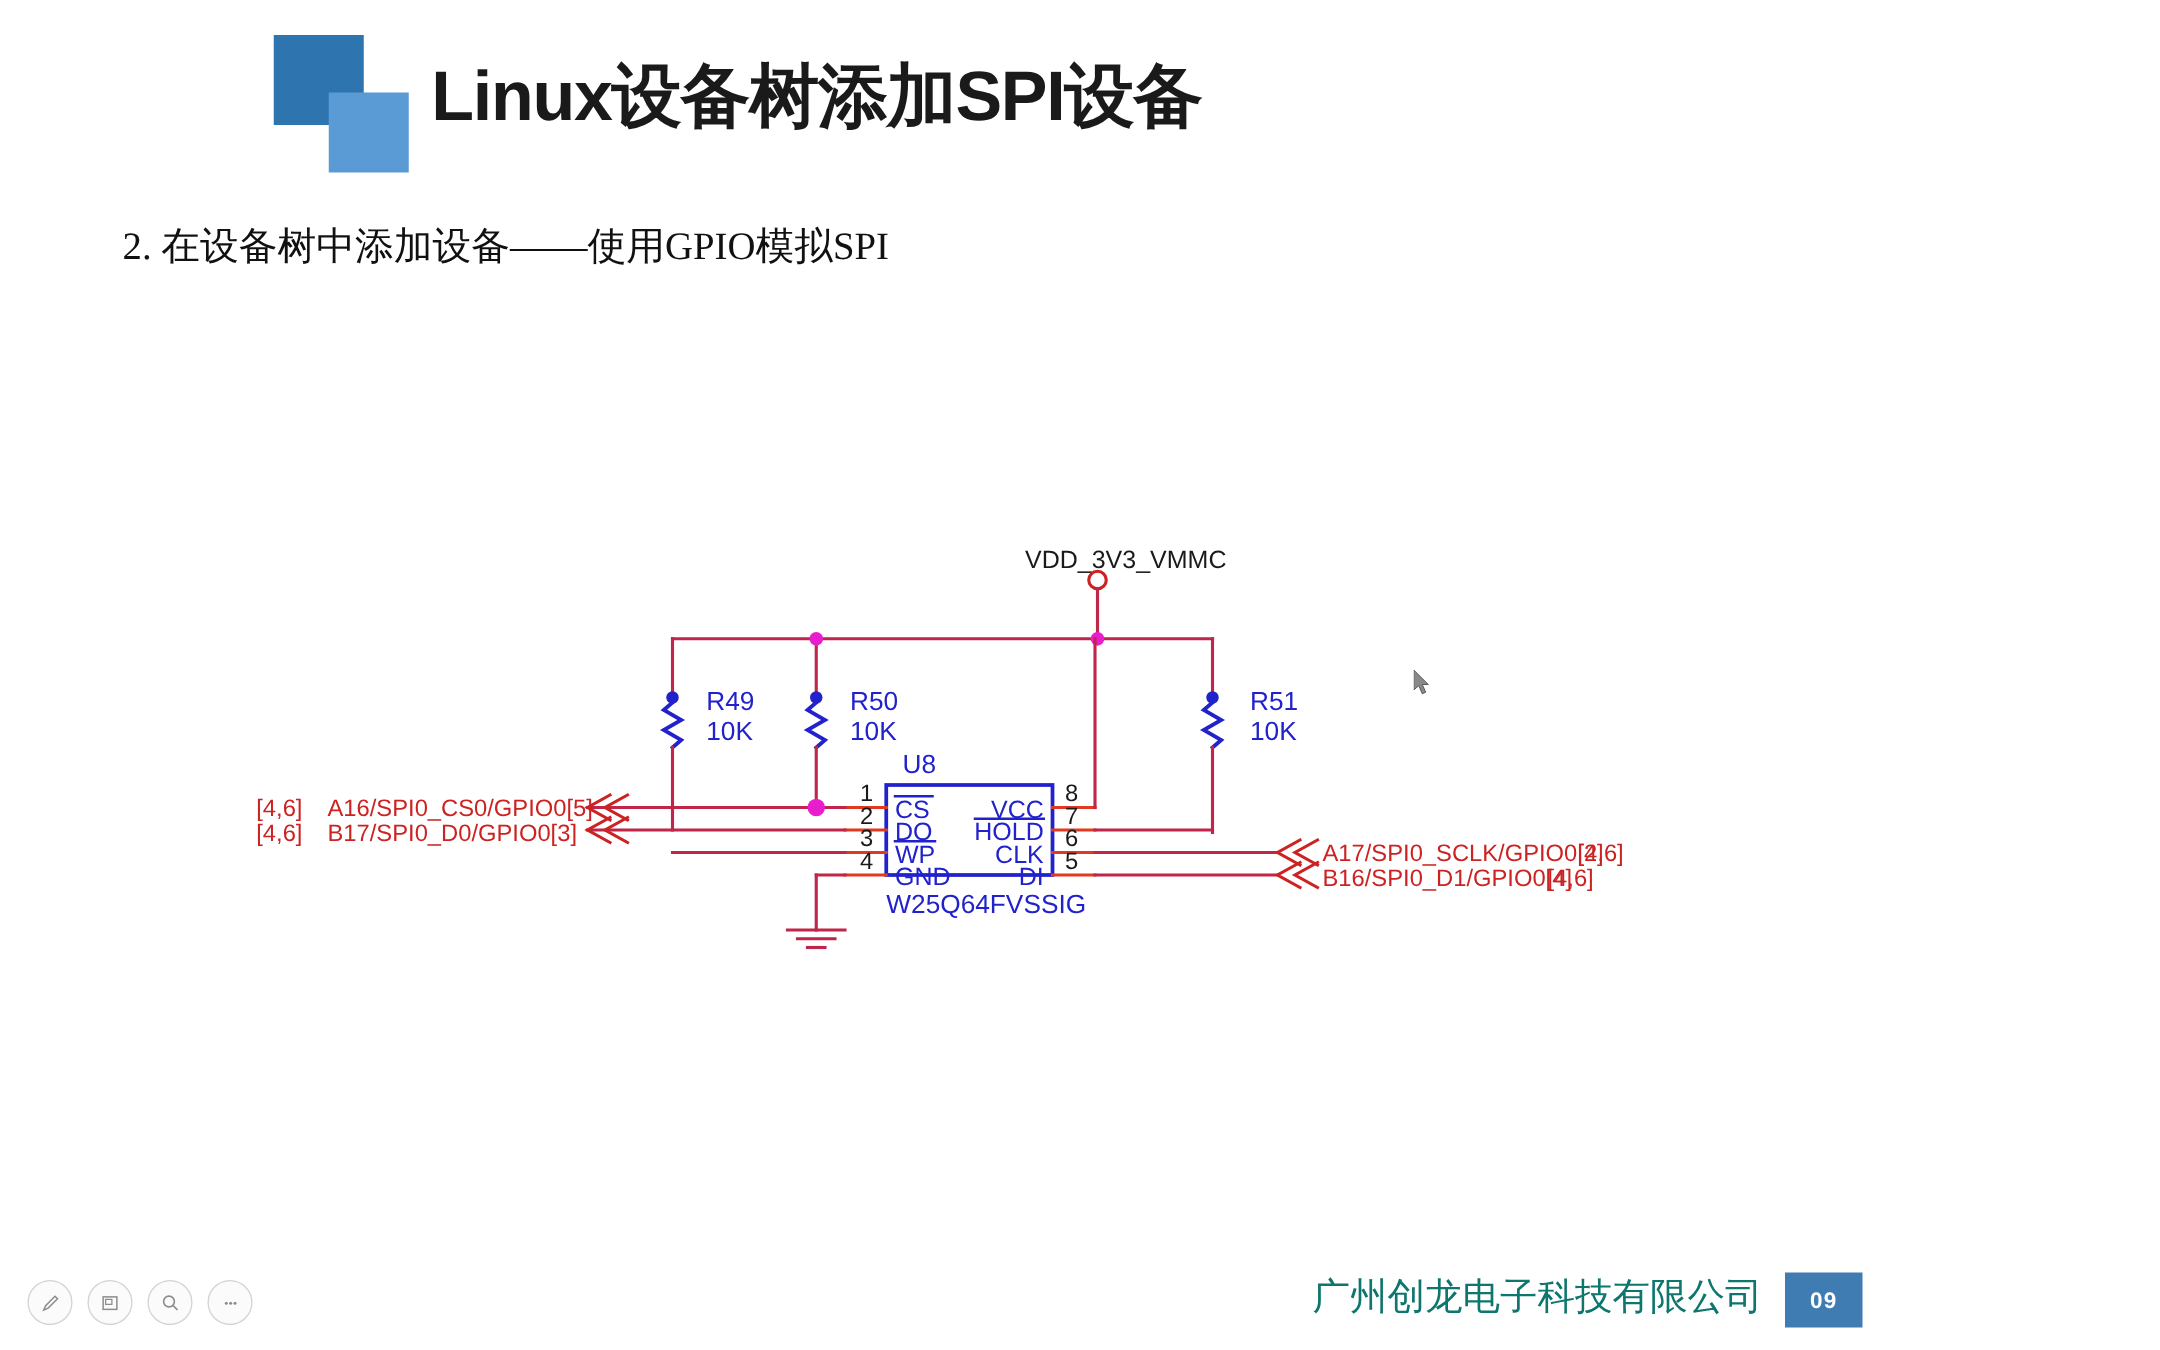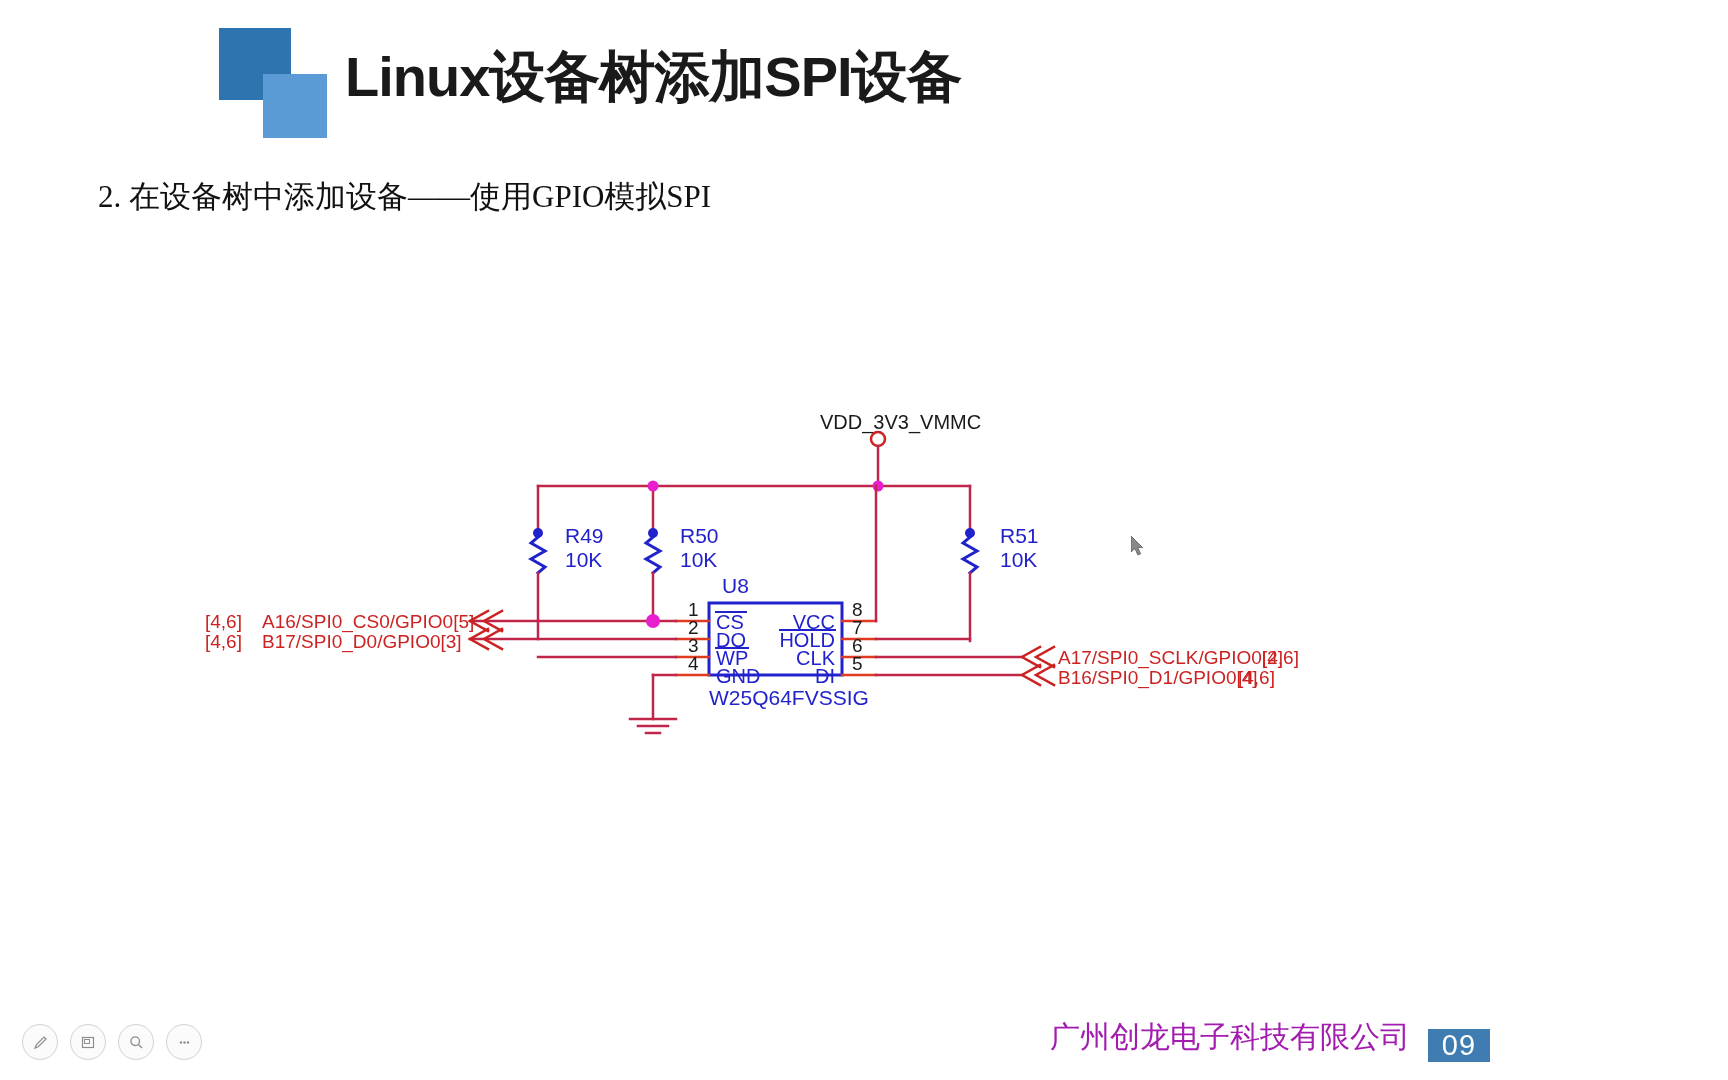--- a/index.html
+++ b/index.html
@@ -28,36 +28,37 @@
     font-family:"Liberation Serif","DejaVu Serif",serif;
     text-align:center;
   }
   .body-l2{
     position:absolute;left:140px;top:244px;
     font-size:30px;color:#111;white-space:nowrap;
     font-family:"Liberation Serif","DejaVu Serif",serif;
   }
 
   
-  .schematic{position:absolute;left:0;top:371px;width:1536px;height:420px;}
+  .schematic{position:absolute;left:0;top:396px;width:1536px;height:420px;}
   .schematic svg{display:block;}
 
   
   .cursor{position:absolute;left:1131px;top:536px;width:16px;height:22px;}
 
   
   .footer-company{
     position:absolute;right:318px;bottom:22px;
-    font-size:30px;color:#a21caf;white-space:nowrap;
+    font-size:30px;color:#0f766e;white-space:nowrap;
   }
   .page-badge{
     position:absolute;right:238px;bottom:18px;
-    width:62px;height:33px;background:#3E7CB1;color:#fff;
-    font-size:29px;display:flex;align-items:center;justify-content:center;
+    width:62px;height:44px;background:#3E7CB1;color:#fff;
+    font-size:18px;display:flex;align-items:center;justify-content:center;
     letter-spacing:1px;
+    font-weight:bold;
   }
 
   
   .toolbar{position:absolute;left:22px;bottom:20px;display:flex;gap:12px;align-items:center;}
   .tb-btn{
     width:34px;height:34px;border-radius:50%;
     border:1px solid #d2d2d2;background:#fbfbfb;
     display:flex;align-items:center;justify-content:center;
     color:#8d8d8d;
   }

